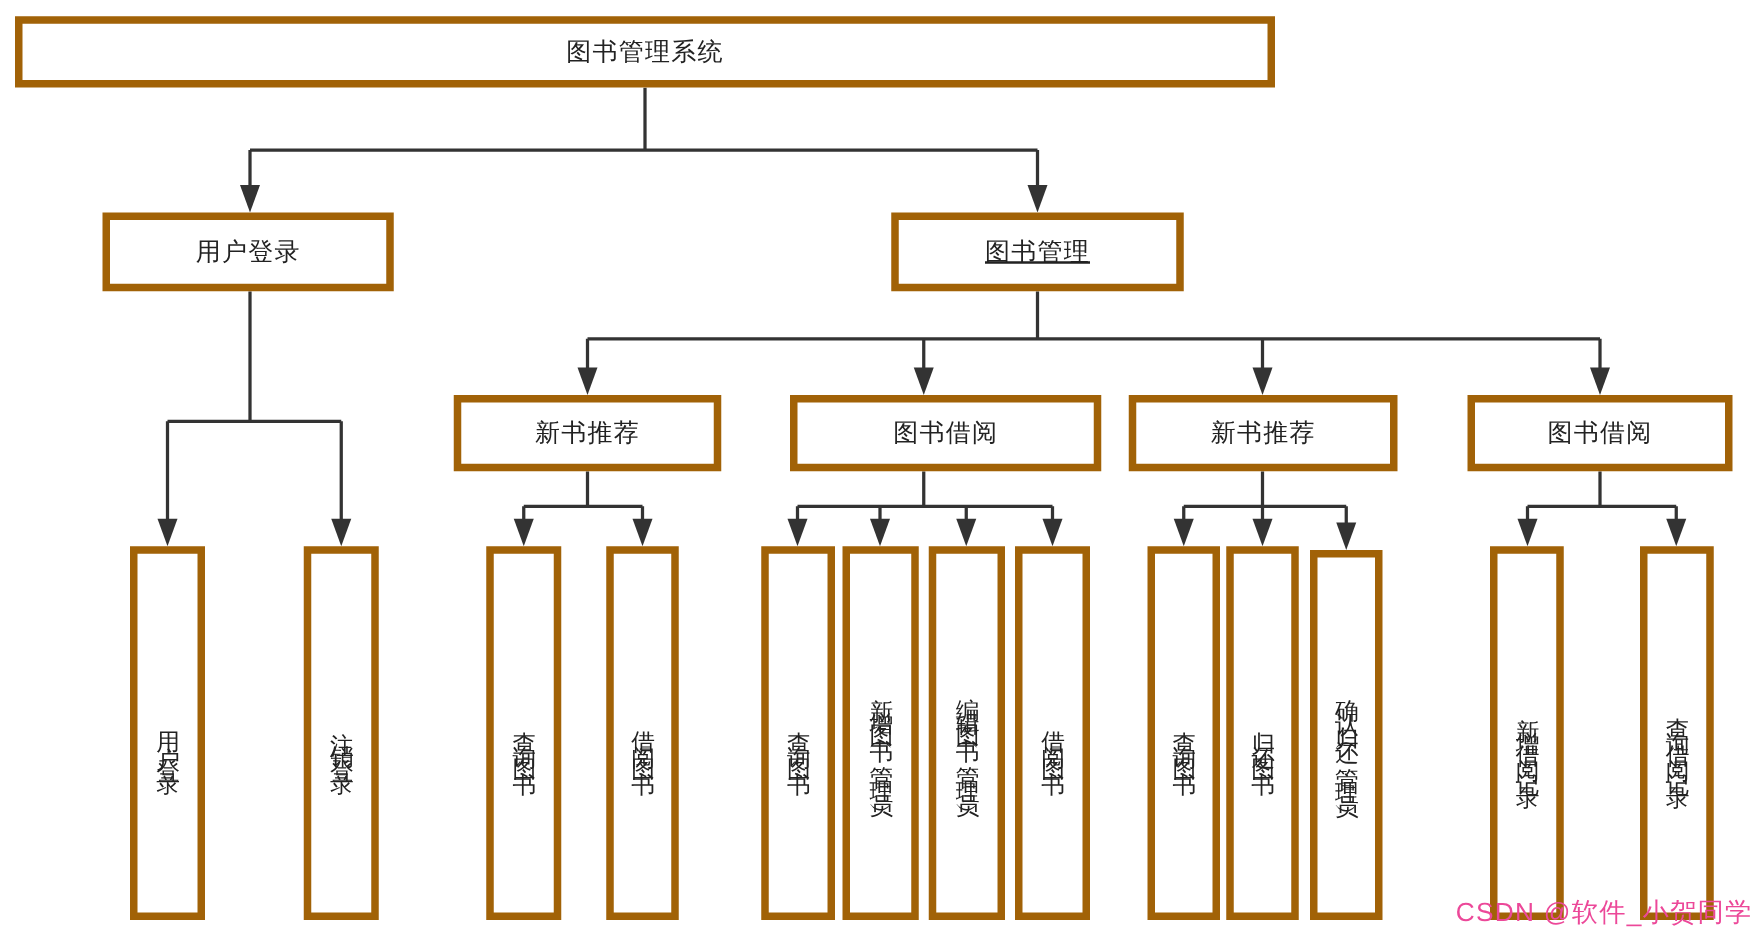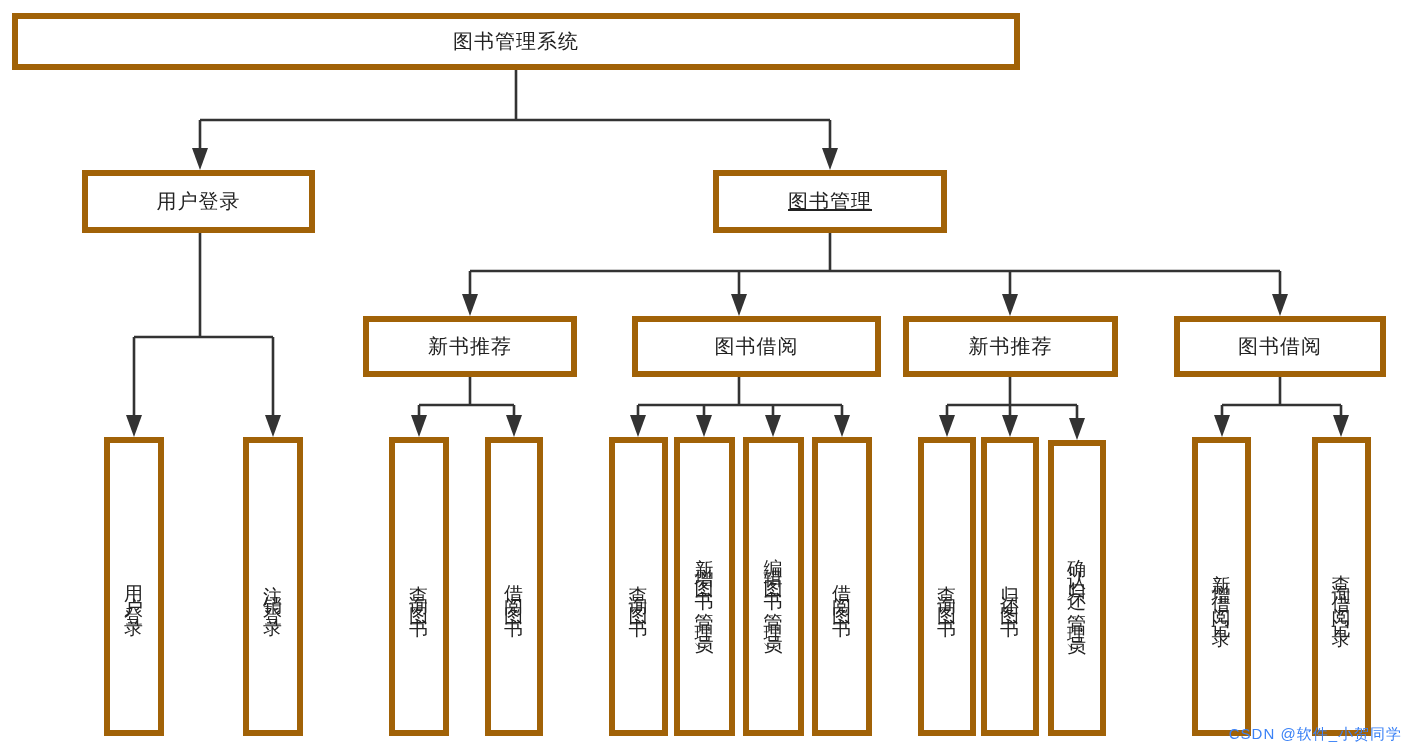--- a/index.html
+++ b/index.html
@@ -33,22 +33,22 @@
     text-orientation: mixed;
     letter-spacing: 11px;
     margin-bottom: -11px;
     line-height: 1;
     white-space: nowrap;
   }
   .watermark {
     position: absolute;
     right: 3px;
     bottom: 3px;
-    font-size: 15px;
-    color: #3b82f6;
+    font-size: 21px;
+    color: #ec4899;
     letter-spacing: 1px;
     z-index: 5;
     pointer-events: none;
   }
   path.line { stroke: #333333; stroke-width: 2.6; fill: none; }
   polygon.arrow { fill: #333333; stroke: none; }
 </style>
 </head>
 <body>
 

